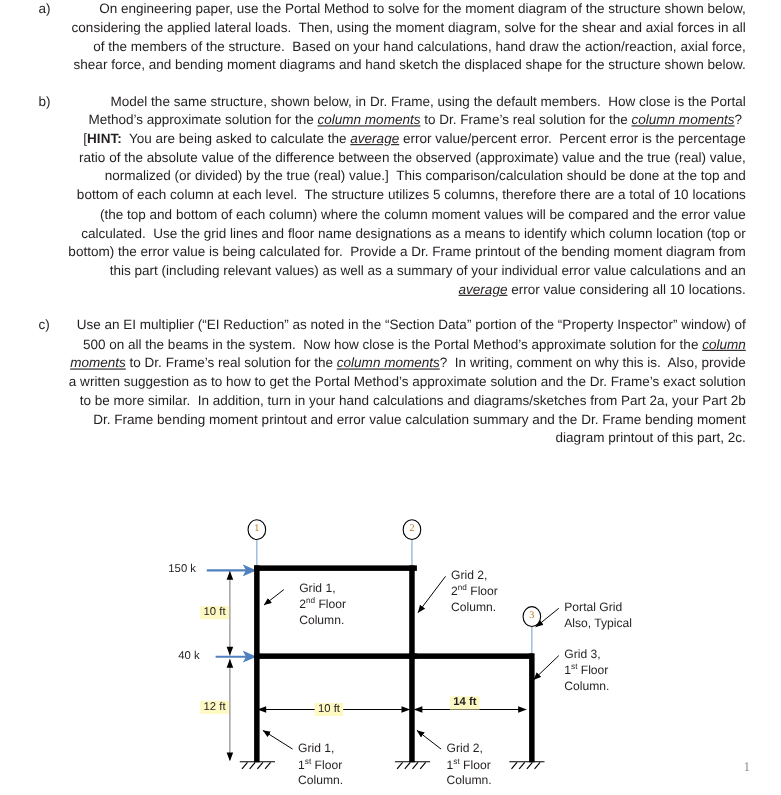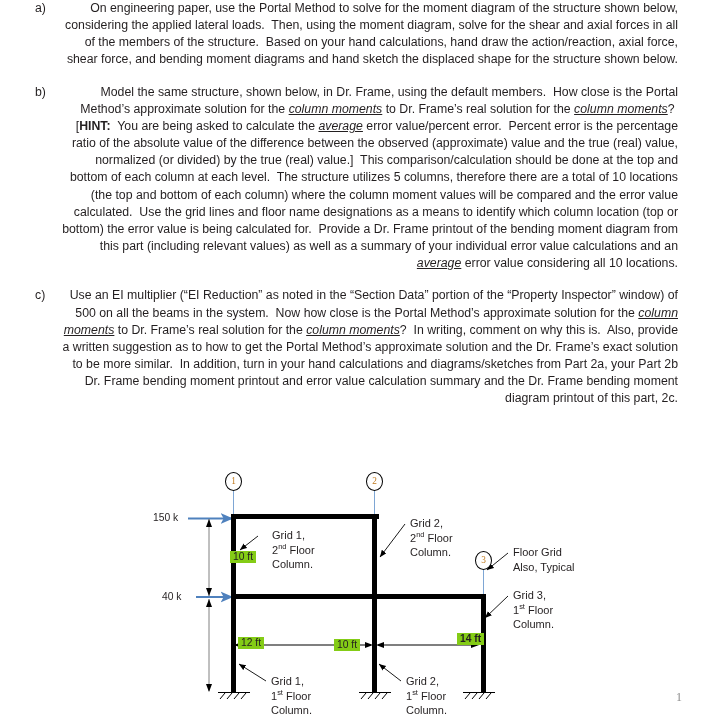--- a/index.html
+++ b/index.html
@@ -93,23 +93,22 @@
     color: #231f20;
     white-space: nowrap;
   }
   
   .dimtext {
     position: absolute;
     font-size: 10.3px;
     line-height: 12px;
     color: #231f20;
     white-space: nowrap;
-    background: #84cc16;
+    background: #fef9c3;
     padding: 0 3px;
-    margin-left: 48px;
   }
   
   .loadtext {
     position: absolute;
     font-size: 10.3px;
     line-height: 12px;
     color: #231f20;
     white-space: nowrap;
     font-weight: normal;
   }
@@ -271,39 +270,39 @@
   <div class="member" style="left:371.5px; top:48px; width:5px; height:84px;"></div>
 
   <div class="member" style="left:371.5px; top:128px; width:5px; height:99px;"></div>
 
   <div class="member" style="left:480.5px; top:127.5px; width:5px; height:99.5px;"></div>
 
   <div class="loadtext" style="left:153px; top:46px;">150 k</div>
   <div class="loadtext" style="left:162px; top:125px;">40 k</div>
 
   <div class="dimtext" style="left:182px; top:85px;">10 ft</div>
-  <div class="dimtext" style="left:190px; top:171px;">12 ft</div>
+  <div class="dimtext" style="left:182px; top:171px;">12 ft</div>
 
   <div class="dimtext" style="left:286px; top:173px;">10 ft</div>
   <div class="dimtext" style="left:409px; top:167px;font-weight:bold;">14 ft</div>
 
   <div class="anno" style="left:272px; top:62px;">
     <div>Grid 1,</div>
     <div>2<sup>nd</sup> Floor</div>
     <div>Column.</div>
   </div>
 
   <div class="anno" style="left:410px; top:50px;">
     <div>Grid 2,</div>
     <div>2<sup>nd</sup> Floor</div>
     <div>Column.</div>
   </div>
 
   <div class="anno" style="left:513px; top:79px;">
-    <div>Floor Grid</div>
+    <div>Portal Grid</div>
     <div>Also, Typical</div>
   </div>
 
   <div class="anno" style="left:513px; top:122px;">
     <div>Grid 3,</div>
     <div>1<sup>st</sup> Floor</div>
     <div>Column.</div>
   </div>
 
   <div class="anno" style="left:271px; top:208px;">

